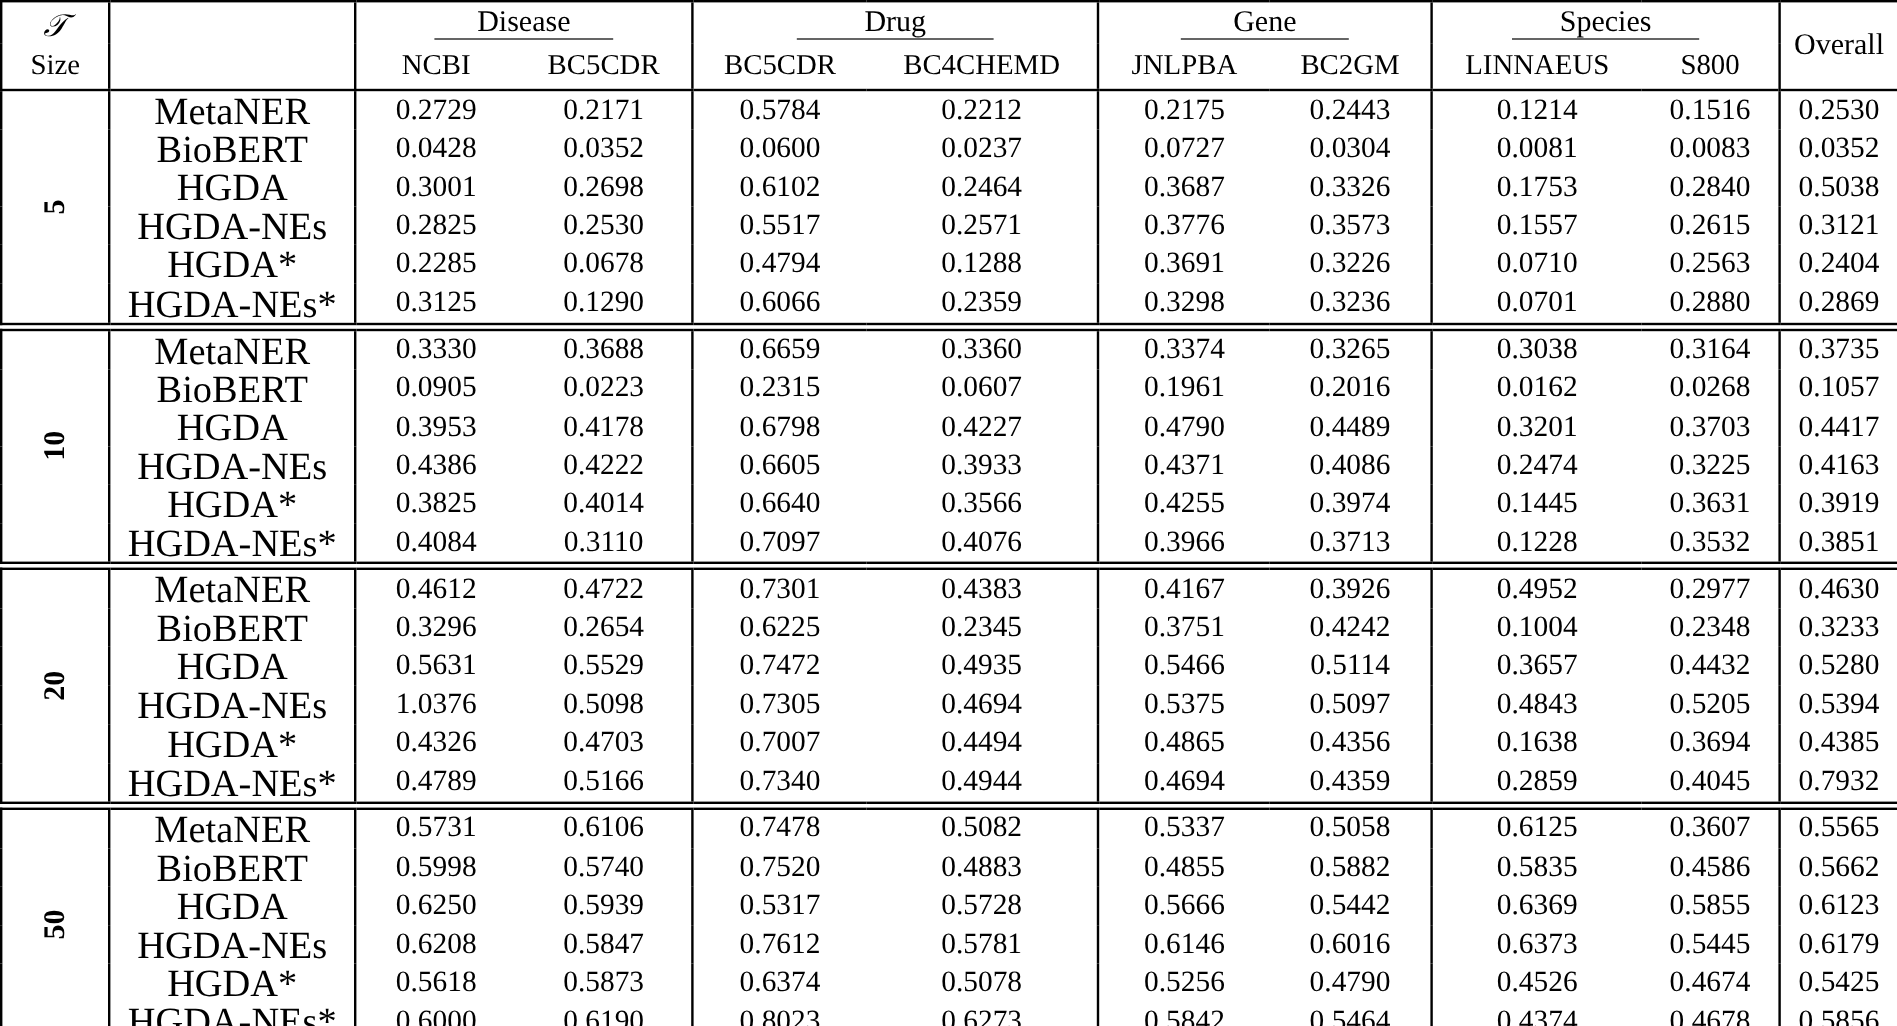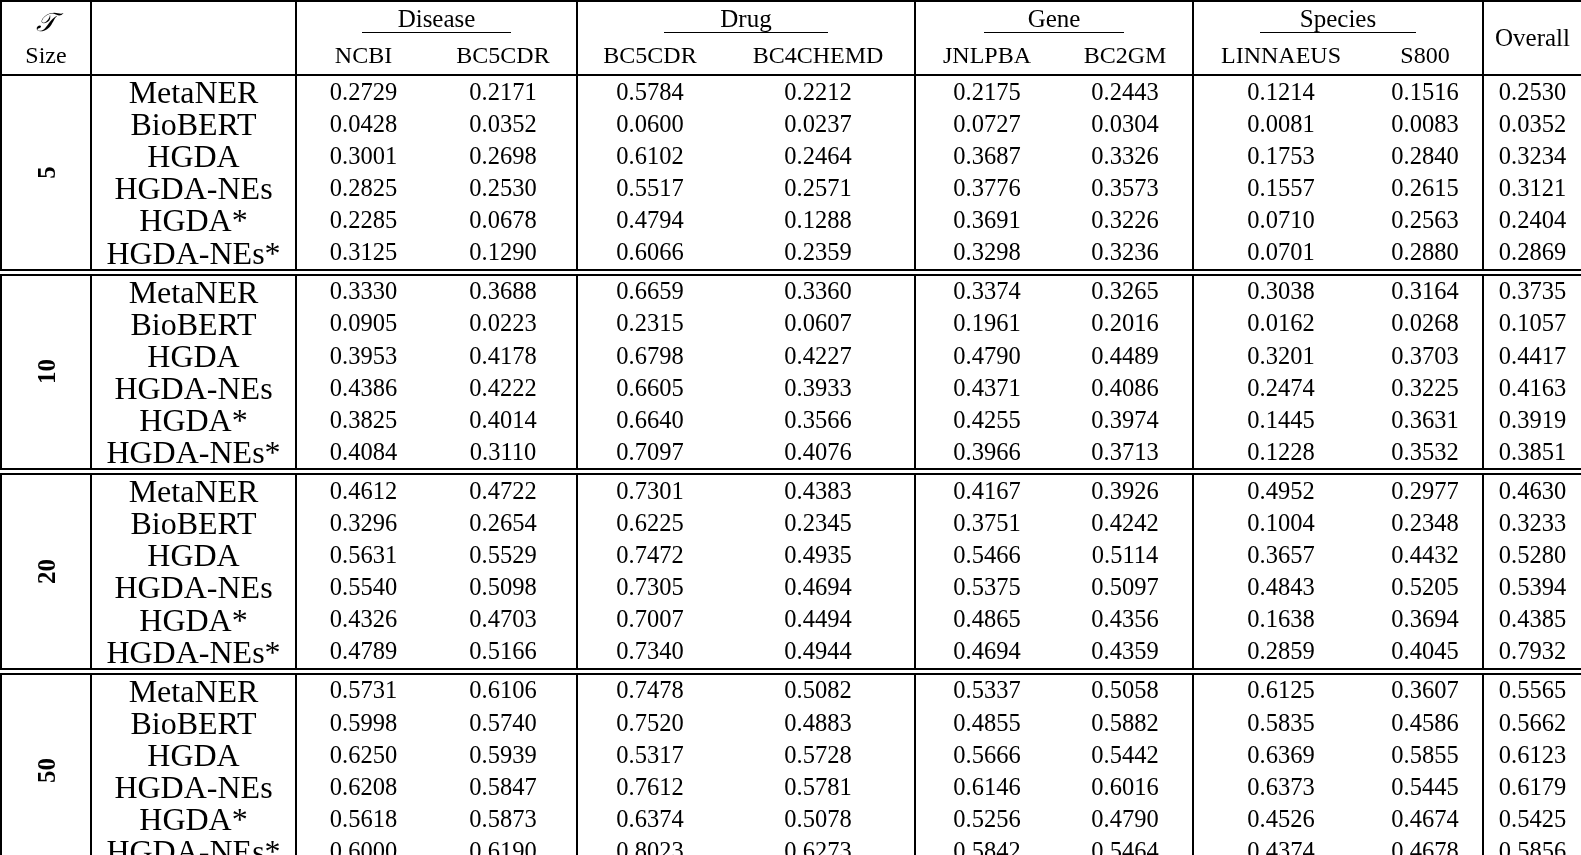--- a/index.html
+++ b/index.html
@@ -197,21 +197,21 @@
       <tr class="data-row">
         <td class="method-cell bl">HGDA</td>
         <td class="num bl">0.3001</td>
         <td class="num bold">0.2698</td>
         <td class="num bold bl">0.6102</td>
         <td class="num">0.2464</td>
         <td class="num bl">0.3687</td>
         <td class="num">0.3326</td>
         <td class="num bold bl">0.1753</td>
         <td class="num">0.2840</td>
-        <td class="num bold bl br">0.3234</td>
+        <td class="num bold bl br">0.5038</td>
       </tr>
       <tr class="data-row">
         <td class="method-cell bl">HGDA-NEs</td>
         <td class="num bl">0.2825</td>
         <td class="num">0.2530</td>
         <td class="num bl">0.5517</td>
         <td class="num bold">0.2571</td>
         <td class="num bold bl">0.3776</td>
         <td class="num bold">0.3573</td>
         <td class="num bl">0.1557</td>
@@ -357,21 +357,21 @@
         <td class="num bold bl">0.7472</td>
         <td class="num">0.4935</td>
         <td class="num bold bl">0.5466</td>
         <td class="num bold">0.5114</td>
         <td class="num bl">0.3657</td>
         <td class="num">0.4432</td>
         <td class="num bl br">0.5280</td>
       </tr>
       <tr class="data-row">
         <td class="method-cell bl">HGDA-NEs</td>
-        <td class="num bl">0.5540</td>
+        <td class="num bl">1.0376</td>
         <td class="num">0.5098</td>
         <td class="num bl">0.7305</td>
         <td class="num">0.4694</td>
         <td class="num bl">0.5375</td>
         <td class="num">0.5097</td>
         <td class="num bl">0.4843</td>
         <td class="num bold">0.5205</td>
         <td class="num bold bl br">0.5394</td>
       </tr>
       <tr class="data-row">

